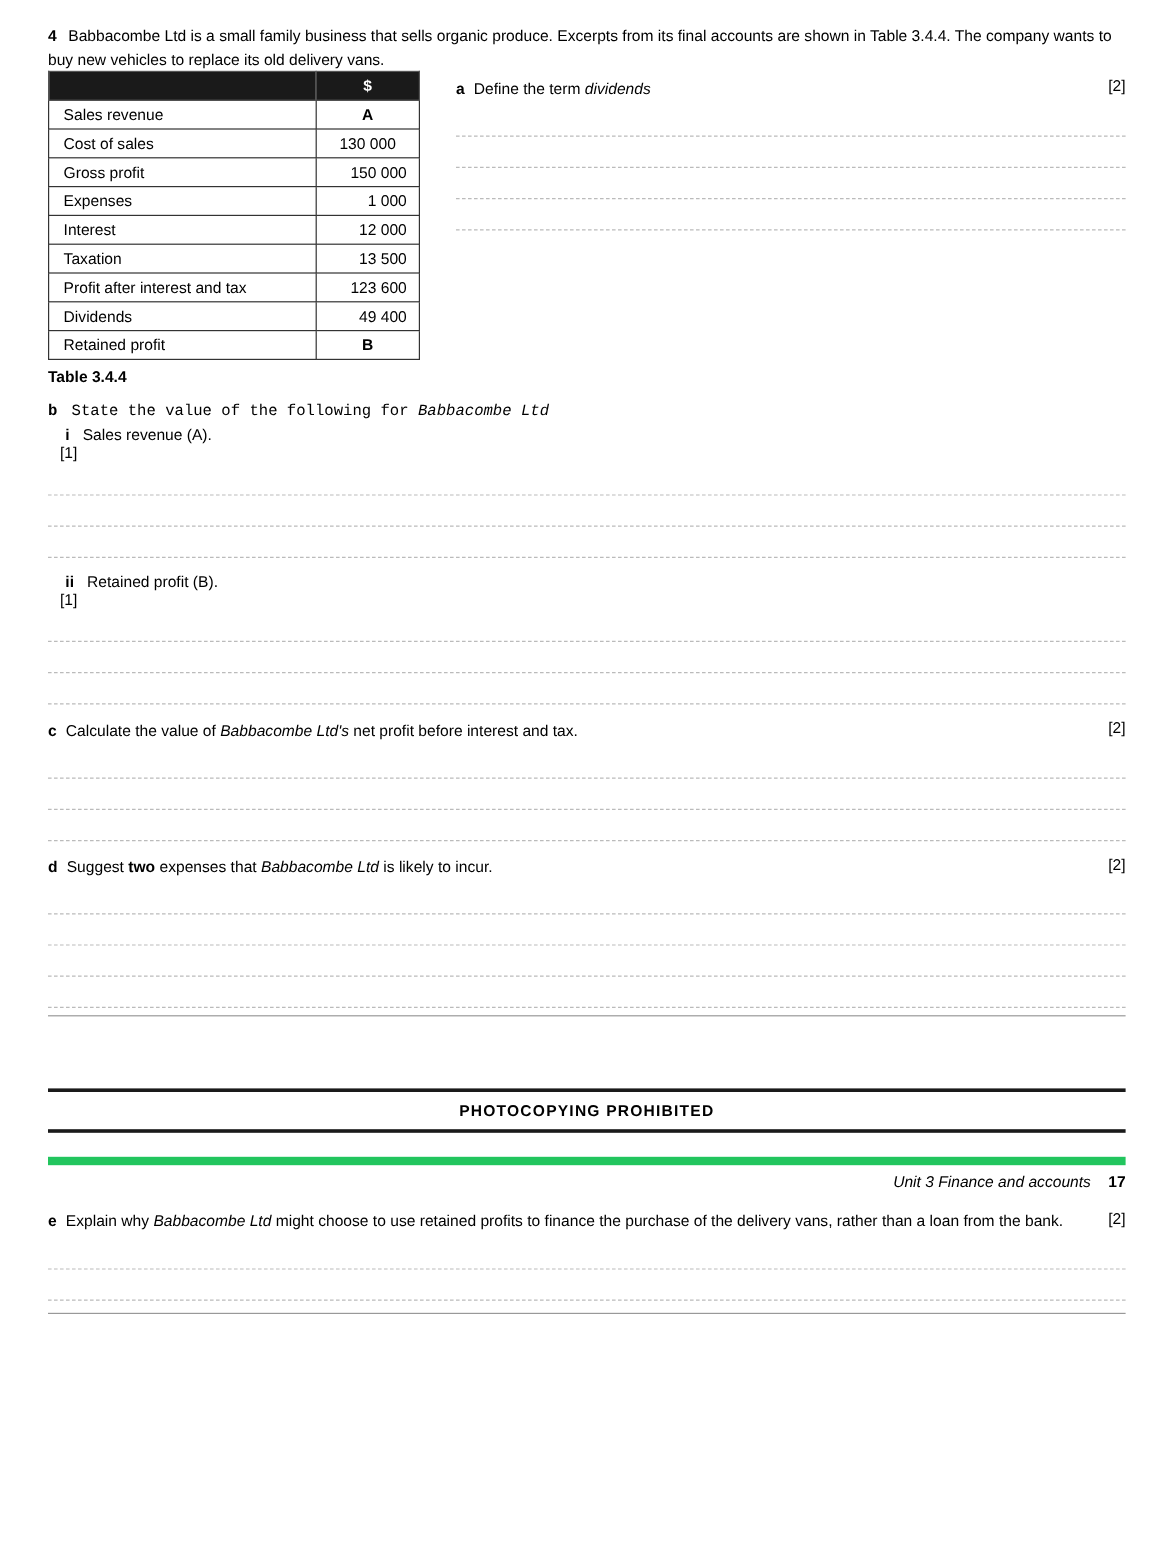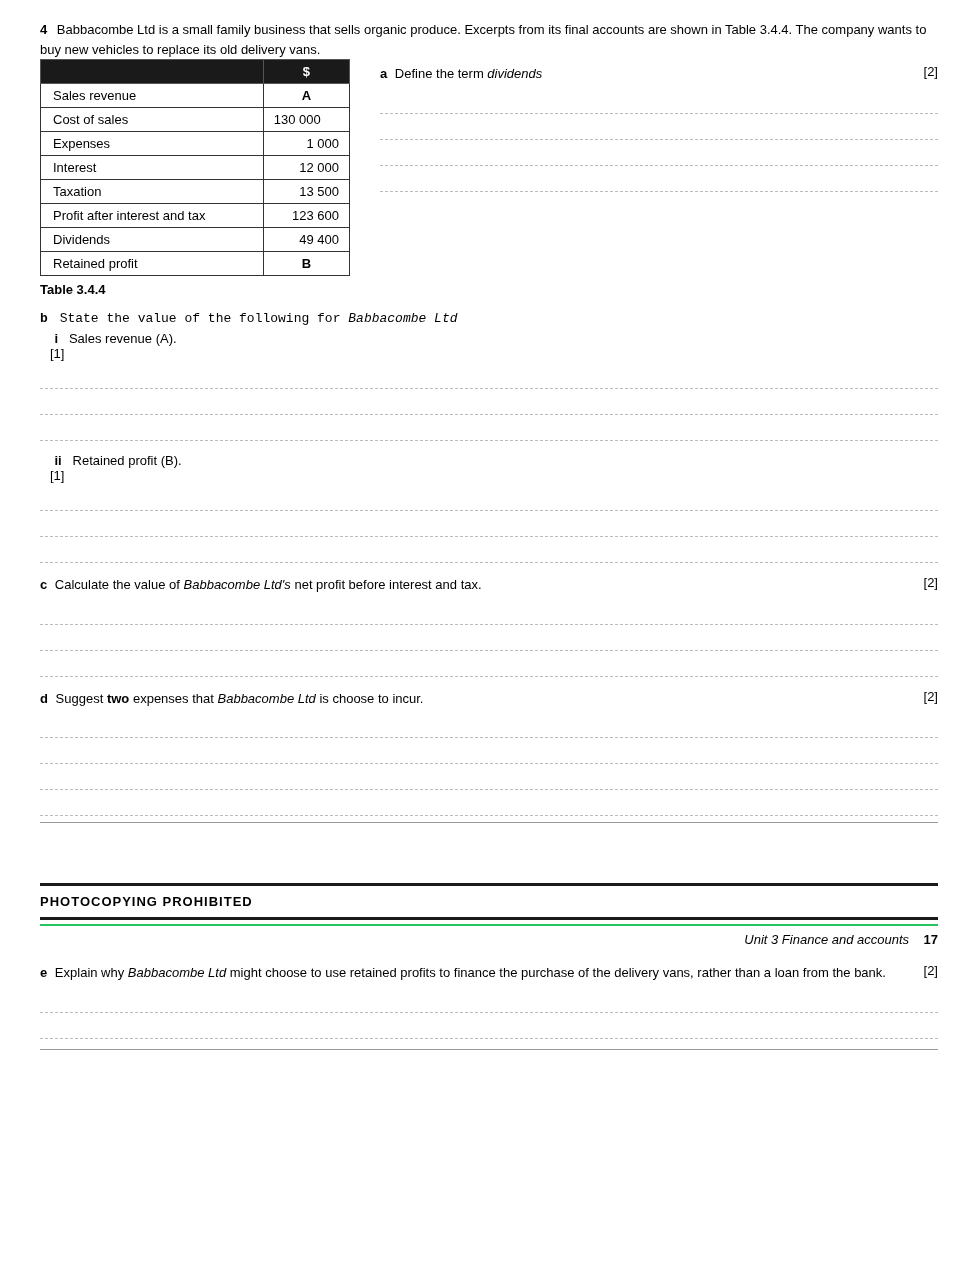--- a/index.html
+++ b/index.html
@@ -108,30 +108,30 @@
     .solid-line {
       border-bottom: 1px solid #999;
       width: 100%;
       margin-bottom: 16px;
     }
     .footer-bar {
       border-top: 3px solid #1a1a1a;
       border-bottom: 3px solid #1a1a1a;
       margin: 20px 0 0 0;
       padding: 8px 0;
-      text-align: left;
+      text-align: center;
     }
     .footer-bar-text {
       font-weight: bold;
       font-size: 13px;
       letter-spacing: 1px;
     }
     .unit-line {
-      border-top: 2px solid #22c55e;
-      margin-top: 4px;
+      border-top: 7px solid #22c55e;
+      margin-top: 20px;
       padding-top: 6px;
       text-align: right;
       font-style: italic;
       font-size: 13px;
     }
     .unit-page-num {
       font-weight: bold;
       font-style: normal;
     }
     .last-question {
@@ -158,21 +158,25 @@
           <th>$</th>
         </tr>
       </thead>
       <tbody id="table-body">
       <tr>
             <td>Sales revenue</td>
             <td class="bold-val">A</td>
           </tr>
           <tr>
             <td>Cost of sales</td>
-            <td style="text-align: left;">130 000</td>
+            <td style="text-align: center;">130 000</td>
+          </tr>
+          <tr>
+            <td>Gross profit</td>
+            <td style="text-align: right;">150 000</td>
           </tr>
           <tr>
             <td>Expenses</td>
             <td style="text-align: right;">1 000</td>
           </tr>
           <tr>
             <td>Interest</td>
             <td style="text-align: right; margin-left: 24px;">12 000</td>
           </tr>
           <tr>
@@ -273,21 +277,21 @@
 </div>
 
 <div class="answer-block" style="margin-top:10px;">
   <div class="question-row">
     <div class="question-text">
       <span class="sub-question-label bold">d</span>
       <span>Suggest</span>
       <span class="bold">two</span>
       <span>expenses that</span>
       <span class="italic">Babbacombe Ltd</span>
-      <span>is choose to incur.</span>
+      <span>is likely to incur.</span>
     </div>
     <div class="marks-bracket">[2]</div>
   </div>
   <div class="lines-block">
     <div class="dashed-line"></div>
     <div class="dashed-line"></div>
     <div class="dashed-line"></div>
     <div class="dashed-line"></div>
   </div>
   <div class="solid-line"></div>

